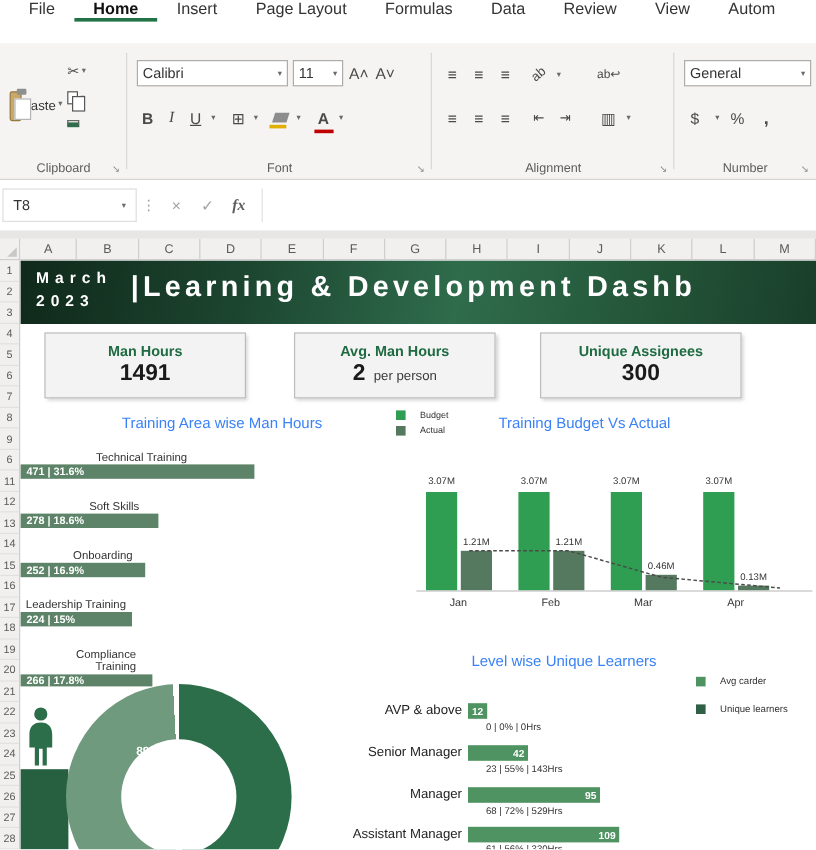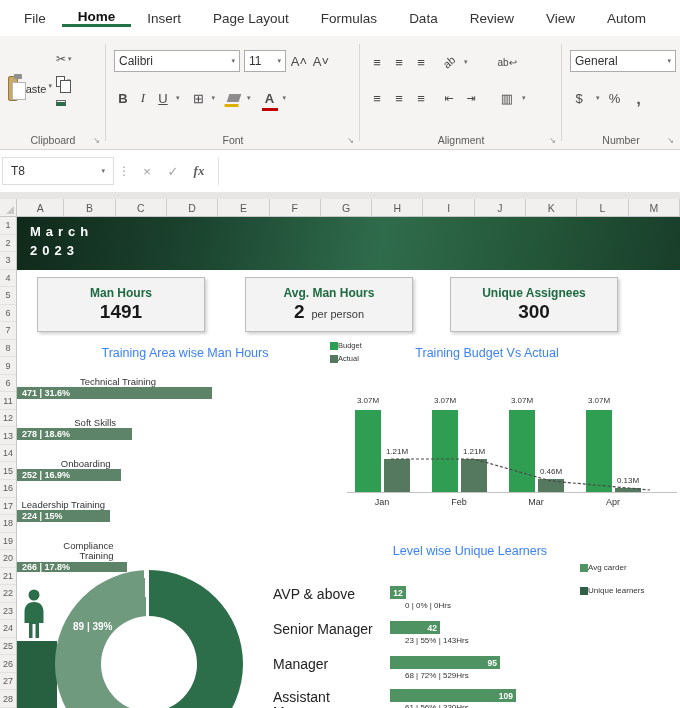--- a/index.html
+++ b/index.html
@@ -1,20 +1,20 @@
 <!DOCTYPE html>
 <html><head>
 <meta charset="utf-8">
 <style>
   * { margin:0; padding:0; box-sizing:border-box; }
   html,body { width:680px; height:708px; overflow:hidden; }
   body { font-family:"Liberation Sans", sans-serif; background:#fff; position:relative; color:#222; }
 
   
-  .menubar { position:absolute; top:0; left:0; width:680px; height:36px; background:#fff; display:flex; align-items:center; padding-left:8px; }
+  .menubar { position:absolute; top:0; left:0; width:680px; height:36px; background:#fff; display:flex; align-items:flex-start; padding-left:8px; }
   .tab { padding:0 16px; font-size:13.5px; color:#333; display:flex; align-items:center; white-space:nowrap; }
   .tab.active { font-weight:bold; color:#111; border-bottom:3px solid #217346; }
 
   
   .ribbon { position:absolute; top:36px; left:0; width:680px; height:114px; background:#f5f4f2; border-bottom:1px solid #d6d4d2; }
   .rgroup { position:absolute; top:0; height:113px; }
   .vsep { position:absolute; top:8px; bottom:8px; width:1px; background:#dad8d6; right:0; }
   .glabel { position:absolute; bottom:3px; left:0; right:0; text-align:center; font-size:10.5px; color:#5c5c5c; }
   .launcher { position:absolute; bottom:4px; right:6px; font-size:8px; color:#8a8a8a; cursor:pointer; }
   .rrow1 { position:absolute; top:14px; height:24px; }
@@ -79,42 +79,42 @@
 
   .sec-title { position:absolute; color:#3b82f6; font-size:12.5px; text-align:center; }
 
   
   .arow { position:absolute; left:0; height:22px; display:flex; align-items:center;flex-direction:column; }
   .acat { width:93px; text-align:right; padding-right:5px; font-size:9.5px; color:#333; line-height:1.1; }
   .abar { height:20px; background:#5d8468; display:flex; align-items:center; }
   .abarlab { color:#fff; font-size:9px; font-weight:bold; padding-left:5px; white-space:nowrap; }
 
   
-  .legend { position:absolute; display:flex; align-items:center; gap:0; }
+  .legend { position:absolute; display:flex; align-items:center; gap:12px; }
   .lsq { width:8px; height:8px; display:inline-block; }
   .ltxt { font-size:7.5px; color:#333; }
   .bgroup { position:absolute; top:193px; height:82px; display:flex; align-items:flex-end; gap:3px; }
   .bbar { width:26px; }
   .bbar.budget { background:#2f9e52; }
   .bbar.actual { background:#55795f; }
   .blab { position:absolute; width:40px; text-align:center; font-size:8px; color:#333; white-space:nowrap; }
   .baxis { position:absolute; left:330px; top:275px; width:330px; height:1px; background:#c2c2c2; }
   .bmonth { position:absolute; top:280px; width:40px; text-align:center; font-size:9px; color:#333; }
   .trend { position:absolute; left:330px; top:190px; width:335px; height:92px; }
 
   
-  .lcat { position:absolute; left:256px; width:112px; text-align:left; font-size:14px; color:#222; line-height:1.05; }
+  .lcat { position:absolute; left:256px; width:112px; text-align:right; font-size:11px; color:#222; line-height:1.05; }
   .lbar { position:absolute; left:373px; height:13px; background:#4f9362; color:#fff; font-size:8.5px; font-weight:bold; display:flex; align-items:center; justify-content:flex-end; padding-right:3px; }
   .lstat { position:absolute; left:388px; font-size:8px; color:#333; white-space:nowrap; }
 
   
   .donut { position:absolute; left:38px; top:353px; width:188px; height:188px; border-radius:50%;
     background:conic-gradient(#2c6e4a 0deg 177deg, #ffffff 177deg 183deg, #6f9a7e 183deg 357deg, #ffffff 357deg 360deg); }
   .donut::after { content:""; position:absolute; left:50%; top:50%; width:96px; height:96px; margin:-48px 0 0 -48px; border-radius:50%; background:#fff; }
-  .donut-lab { position:absolute; left:56px; top:404px; width:80px; text-align:left; color:#fff; font-size:10px; font-weight:bold; z-index:2; }
+  .donut-lab { position:absolute; left:56px; top:404px; width:80px; text-align:right; color:#fff; font-size:10px; font-weight:bold; z-index:2; }
   .person { position:absolute; left:2px; top:372px; width:30px; height:50px; }
   .corner-block { position:absolute; left:0; top:424px; width:40px; height:67px; background:#275f41; }
 </style>
 </head>
 <body>
 
 <div class="menubar">
   <div class="tab">File</div>
   <div class="tab active">Home</div>
   <div class="tab">Insert</div>
@@ -283,20 +283,21 @@
     <div class="rowh">26</div>
     <div class="rowh">27</div>
     <div class="rowh">28</div>
   </div>
 
 <div class="canvas">
 
   <div class="db-header">
     <div class="db-month">March</div>
     <div class="db-year">2023</div>
+    <div class="db-title">|Learning &amp; Development Dashb</div>
   </div>
 
   <div class="kpi" style="left:20px">
     <div class="kpi-label">Man Hours</div>
     <div class="kpi-value">1491</div>
   </div>
   <div class="kpi" style="left:228px">
     <div class="kpi-label">Avg. Man Hours</div>
     <div class="kpi-vrow">
       <span class="kpi-value">2</span>

